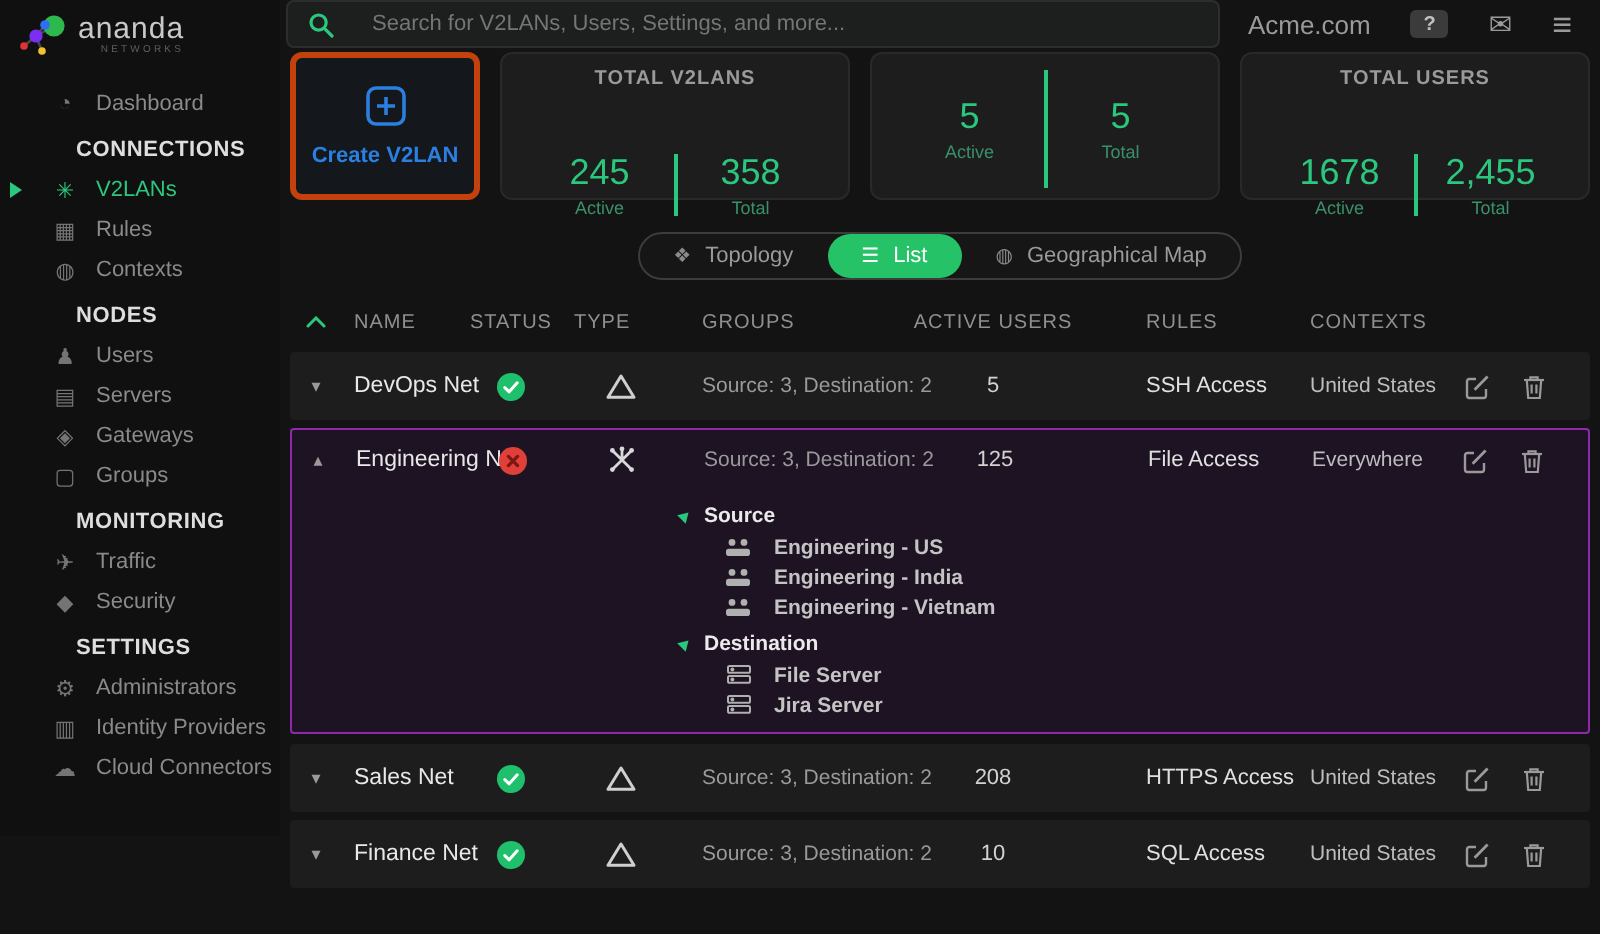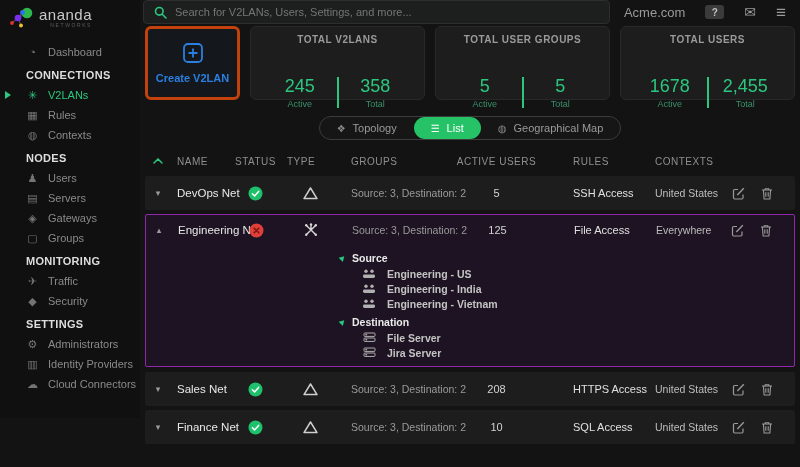--- a/index.html
+++ b/index.html
@@ -21,26 +21,26 @@
   .nav { padding-top:6px; }
   .nav-item { position:relative; display:flex; align-items:center; gap:9px; height:20px; padding-left:26px; font-size:11px; color:#8a8a8a; }
   .nav-item .ico { width:13px; text-align:center; font-size:11px; color:#747474; font-style:normal; }
   .nav-item.active { color:#2bc77e; }
   .nav-item.active .ico { color:#2bc77e; }
   .nav-item.active::before {
     content:""; position:absolute; left:5px; top:50%; transform:translateY(-50%);
     width:0; height:0; border-left:6px solid #2bc77e;
     border-top:4px solid transparent; border-bottom:4px solid transparent;
   }
-  .nav-header { height:21px; display:flex; align-items:center; padding-left:26px; font-size:11px; font-weight:bold; color:#dedede; letter-spacing:0.3px; margin-top:2px; }
+  .nav-header { height:21px; display:flex; align-items:center; padding-left:38px; font-size:11px; font-weight:bold; color:#dedede; letter-spacing:0.3px; margin-top:2px; }
 
   
   .main { flex:1; display:flex; flex-direction:column; min-width:0; }
   .topbar { height:36px; display:flex; align-items:center; padding:0 14px 0 3px; }
-  .search { flex:0 0 467px; height:24px; background:#1d1f1e; border:1px solid #2b2e2d; border-radius:4px; display:flex; align-items:center; gap:8px; padding:0 10px; }
+  .search { flex:0 0 467px; height:24px; background:#1d1f1e; border:1px solid #2b2e2d; border-radius:4px; display:flex; align-items:center; gap:19px; padding:0 10px; }
   .search input { flex:1; background:transparent; border:none; outline:none; color:#8a8a8a; font-size:11px; font-family:"Liberation Sans", sans-serif; }
   .topbar-right { margin-left:auto; display:flex; align-items:center; gap:20px; }
   .account { color:#9a9a9a; font-size:13px; }
   .help-badge { width:19px; height:14px; background:#3b3b3b; border-radius:3px; color:#c0c0c0; font-size:10px; font-weight:bold; display:flex; align-items:center; justify-content:center; }
   .glyph-btn { color:#9a9a9a; font-size:14px; line-height:1; }
   .glyph-btn.menu { font-size:17px; font-weight:bold; }
 
   .content { padding:2px 5px 0 5px; }
 
   
@@ -216,21 +216,20 @@
             </div>
             <div class="stat-divider" data-interactable="false"></div>
             <div class="stat-half" data-interactable="false">
               <div class="stat-value" data-interactable="false">358</div>
               <div class="stat-label" data-interactable="false">Total</div>
             </div>
           </div>
         </div>
 
         <div class="stat-card" data-interactable="false">
-          <div class="stat-title" data-interactable="false">TOTAL USER GROUPS</div>
           <div class="stat-body" data-interactable="false">
             <div class="stat-half" data-interactable="false">
               <div class="stat-value" data-interactable="false">5</div>
               <div class="stat-label" data-interactable="false">Active</div>
             </div>
             <div class="stat-divider" data-interactable="false"></div>
             <div class="stat-half" data-interactable="false">
               <div class="stat-value" data-interactable="false">5</div>
               <div class="stat-label" data-interactable="false">Total</div>
             </div>

